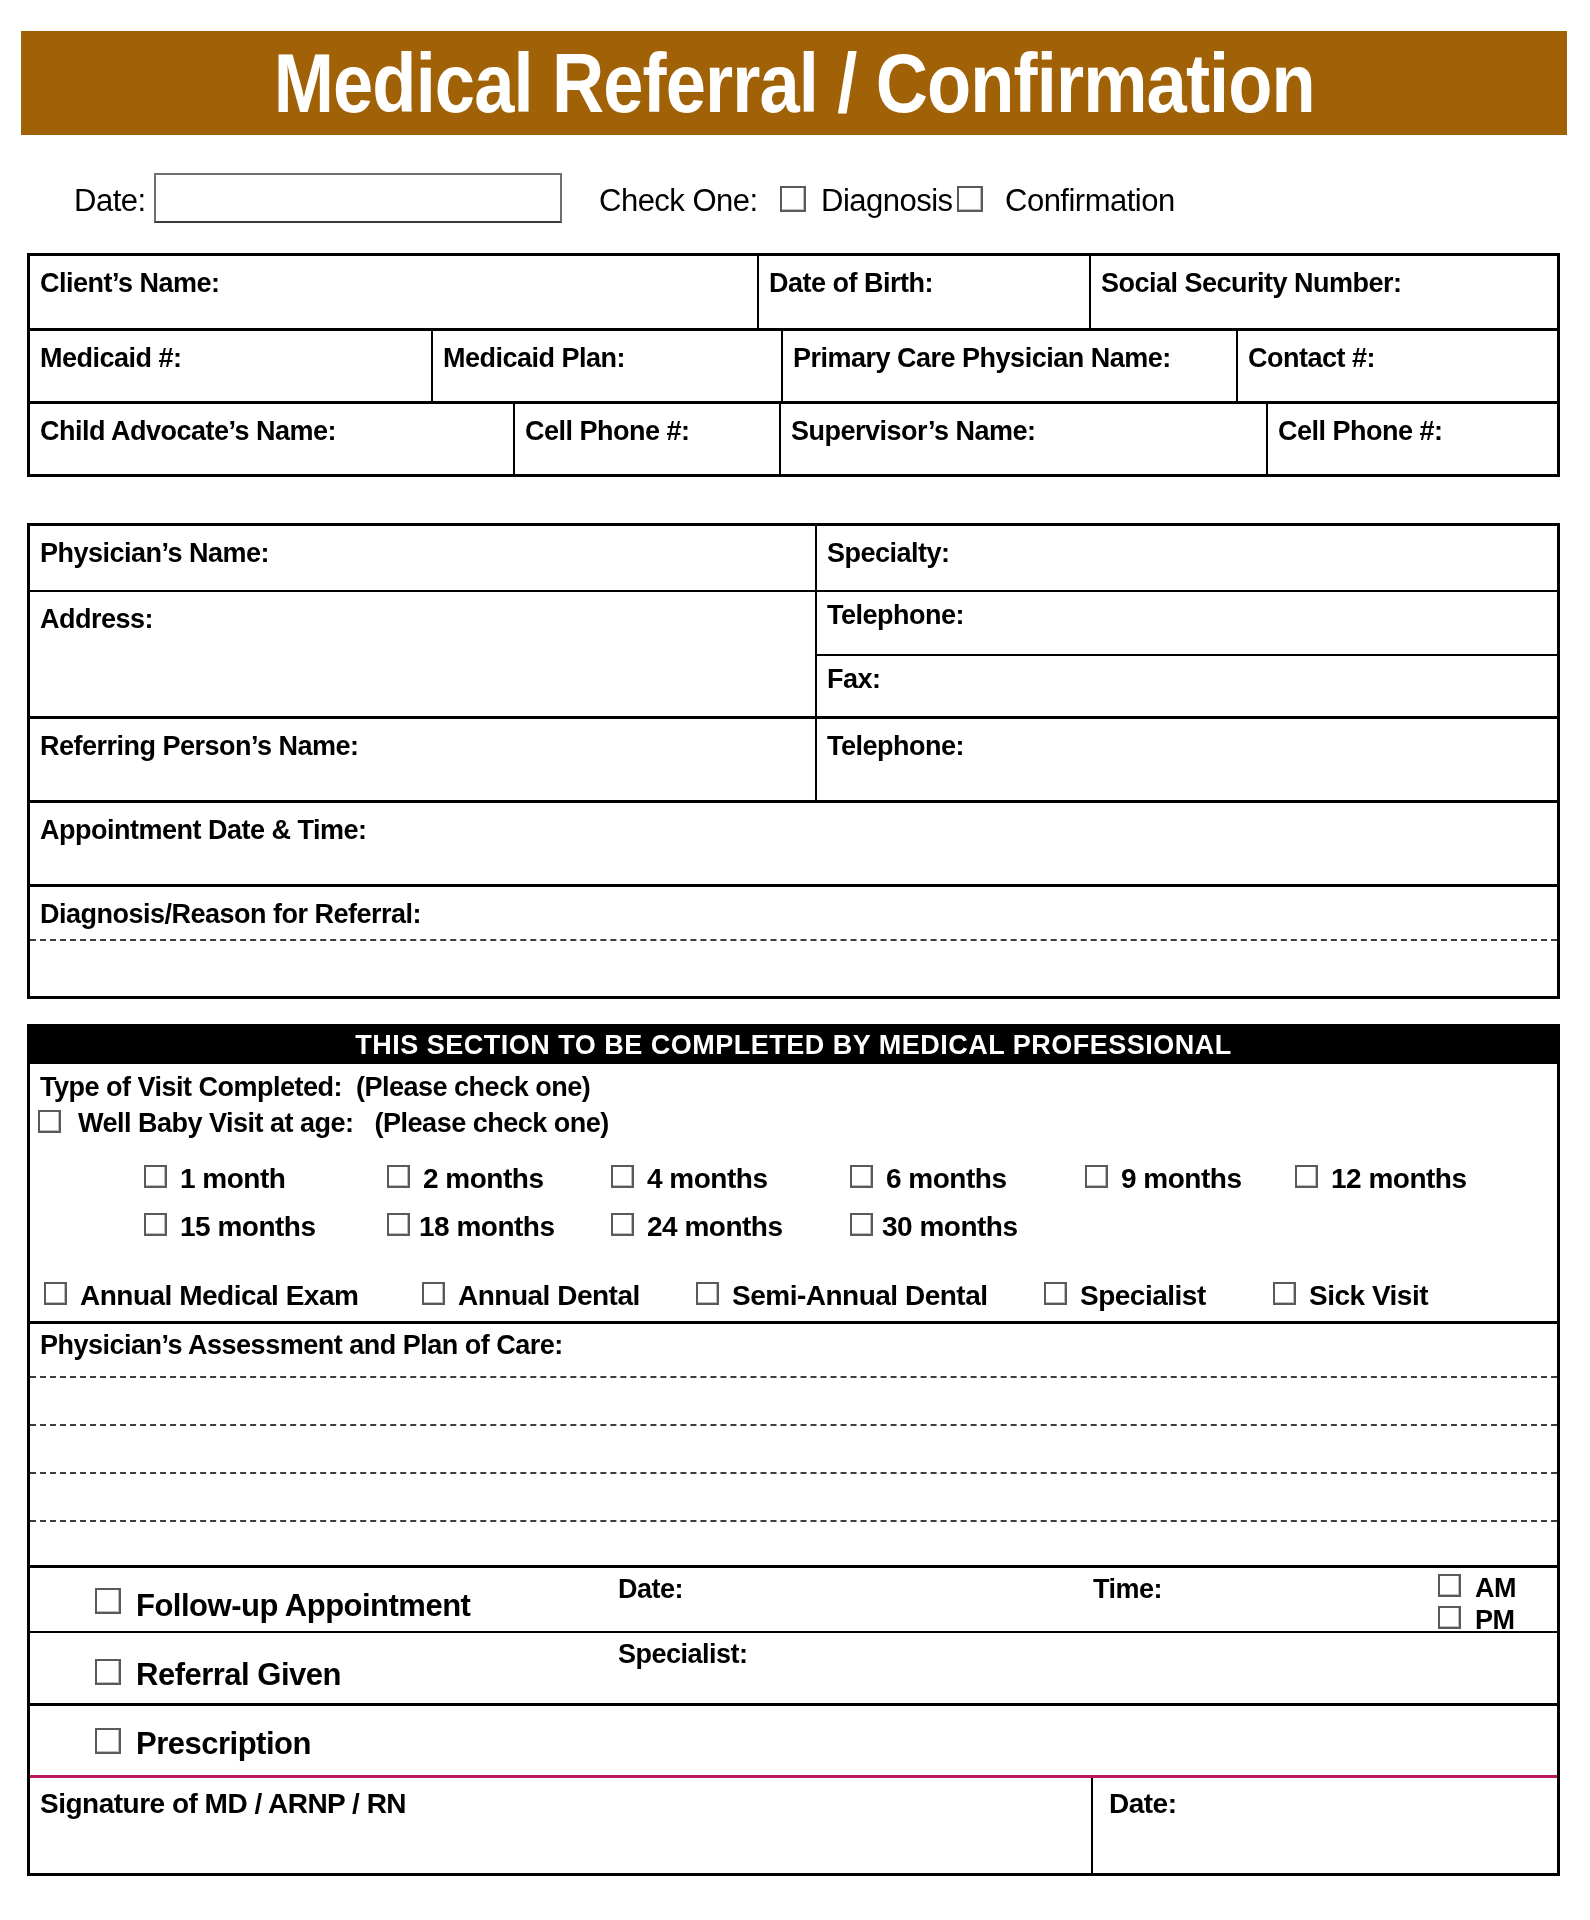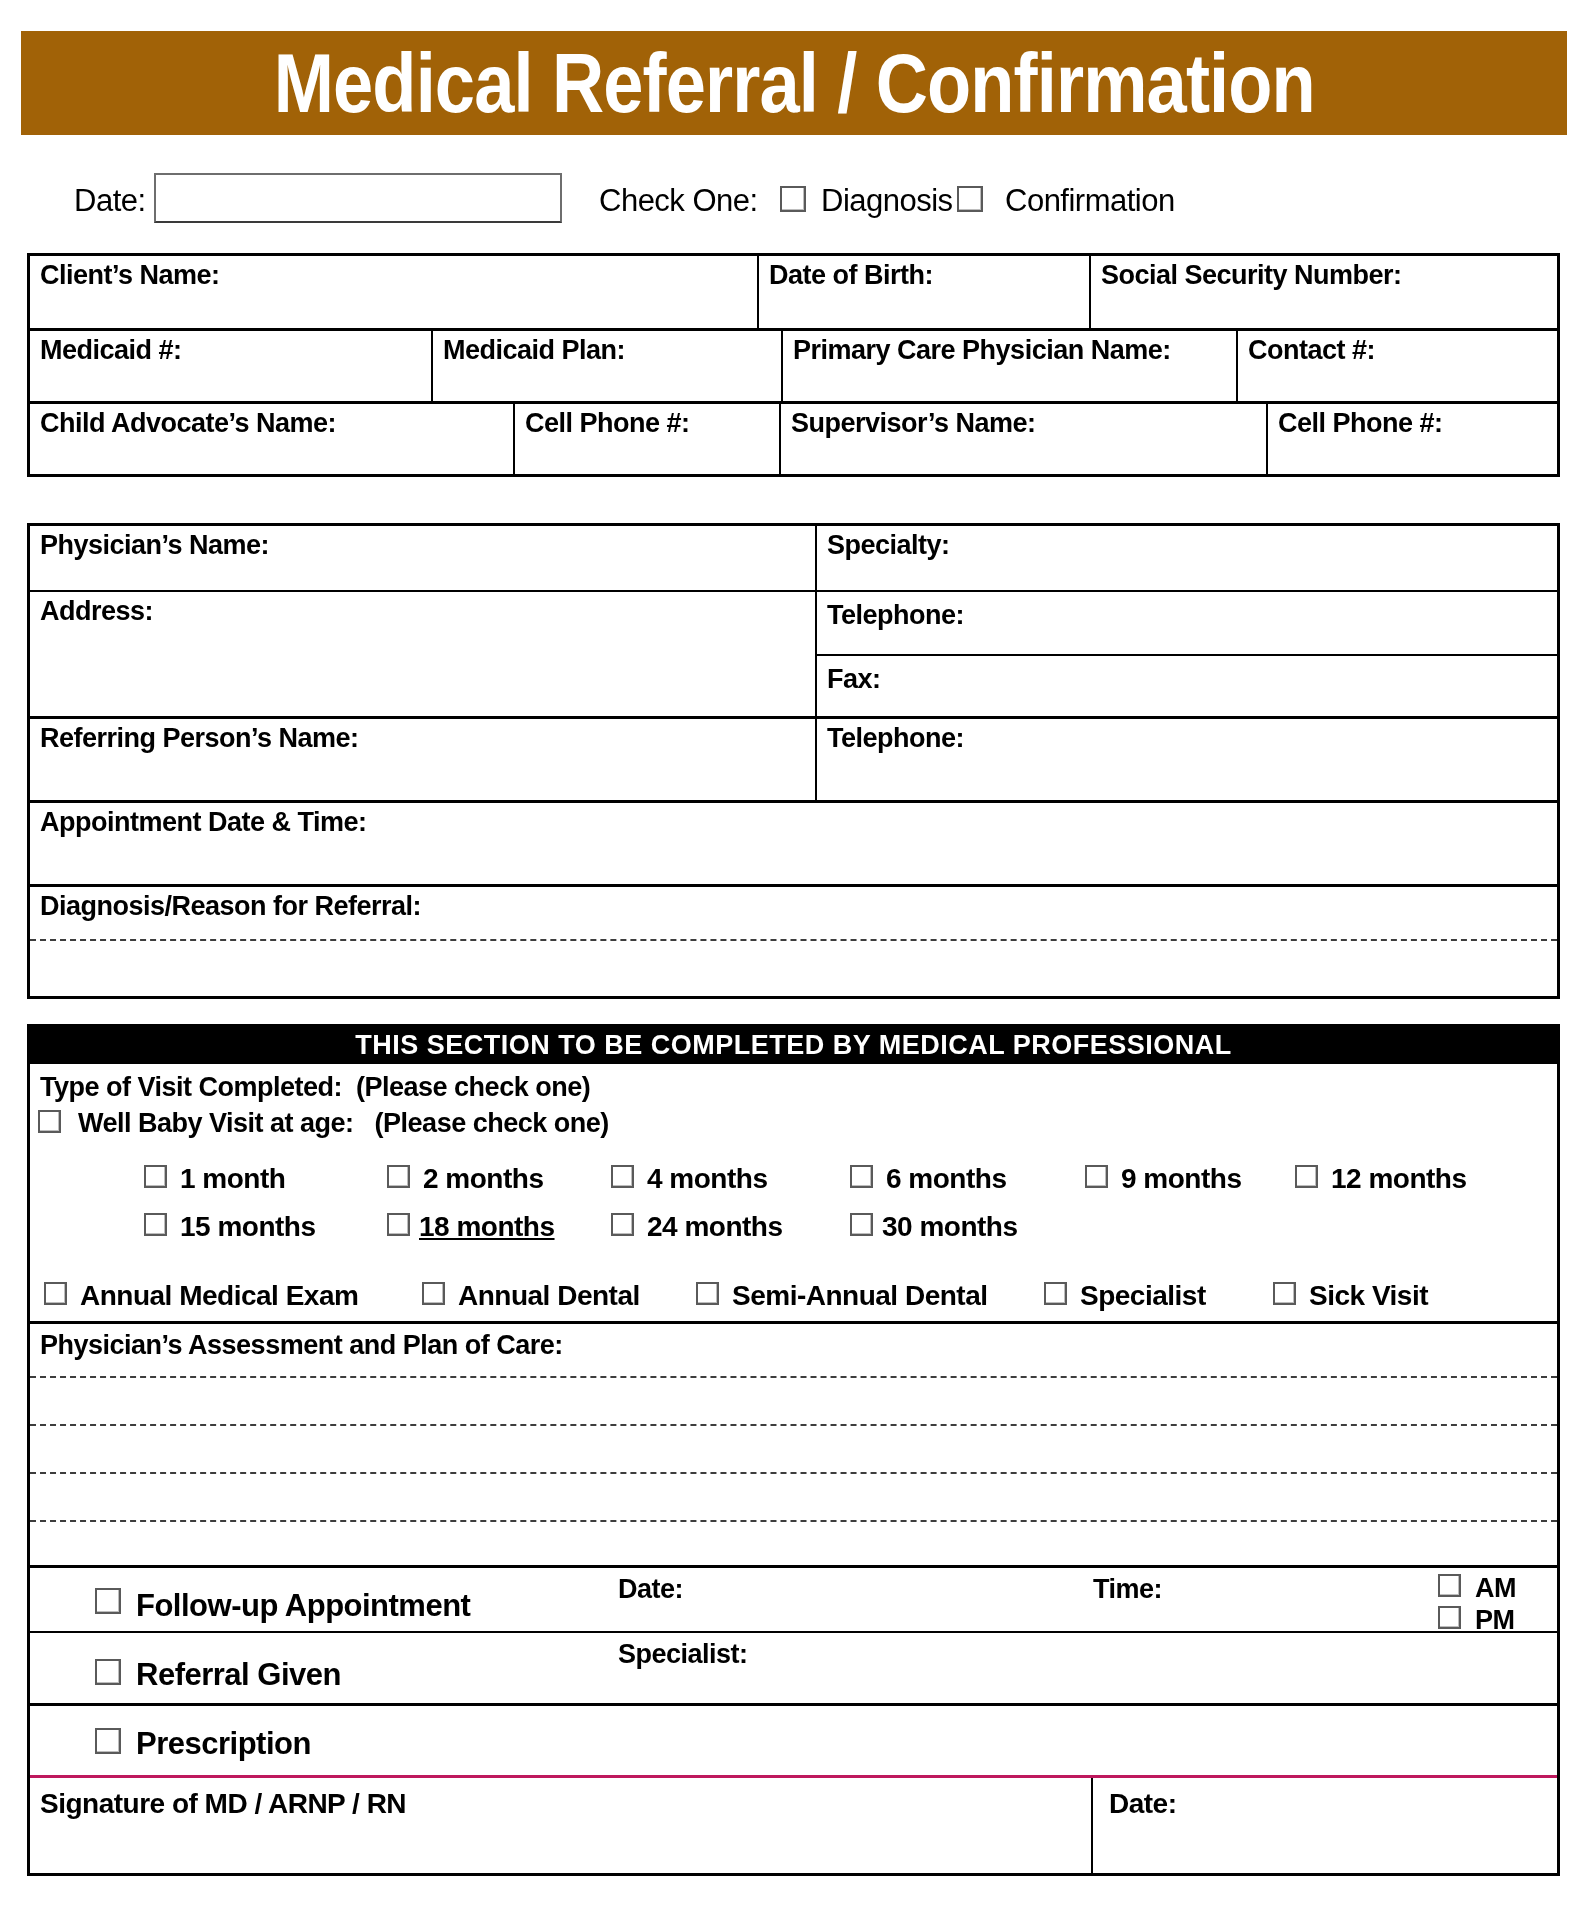--- a/index.html
+++ b/index.html
@@ -32,21 +32,21 @@
   .cb {
     position:absolute; width:26px; height:26px; background:#fff;
     border:2px solid #5a5a5a; box-shadow:inset -1px -1px 0 #bdbdbd;
   }
   .cb-sm { width:23px; height:23px; }
 
   
   .tbl { position:absolute; left:27px; width:1533px; border:3px solid #000; background:#fff; }
   .trow { display:flex; border-top:3px solid #000; }
   .trow.first { border-top:none; }
-  .cell { border-left:2px solid #000; padding:4px 10px; overflow:hidden; }
+  .cell { border-left:2px solid #000; padding:12px 10px; overflow:hidden; }
   .cell.first { border-left:none; }
   .blabel { font-size:27px; font-weight:bold; letter-spacing:-0.5px; white-space:pre; }
 
   
   .ptab .half-l { width:788px; }
   .ptab .half-r { width:745px; }
   .stack-cell { display:flex; flex-direction:column; padding:0; }
   .stack-cell .sub { padding:8px 10px; }
   .stack-cell .sub + .sub { border-top:2px solid #000; }
 
@@ -208,21 +208,21 @@
         <span class="cb cb-sm"></span>
         <span class="cb-lbl">12 months</span>
       </div>
 
       <div class="cb-item" style="left:114px; top:147px;">
         <span class="cb cb-sm"></span>
         <span class="cb-lbl">15 months</span>
       </div>
       <div class="cb-item" style="left:357px; top:147px;">
         <span class="cb cb-sm"></span>
-        <span class="cb-lbl" style="left:32px;text-decoration:underline;">18 months</span>
+        <span class="cb-lbl" style="left:32px;">18 months</span>
       </div>
       <div class="cb-item" style="left:581px; top:147px;">
         <span class="cb cb-sm"></span>
         <span class="cb-lbl">24 months</span>
       </div>
       <div class="cb-item" style="left:820px; top:147px;">
         <span class="cb cb-sm"></span>
         <span class="cb-lbl" style="left:32px;">30 months</span>
       </div>
 

